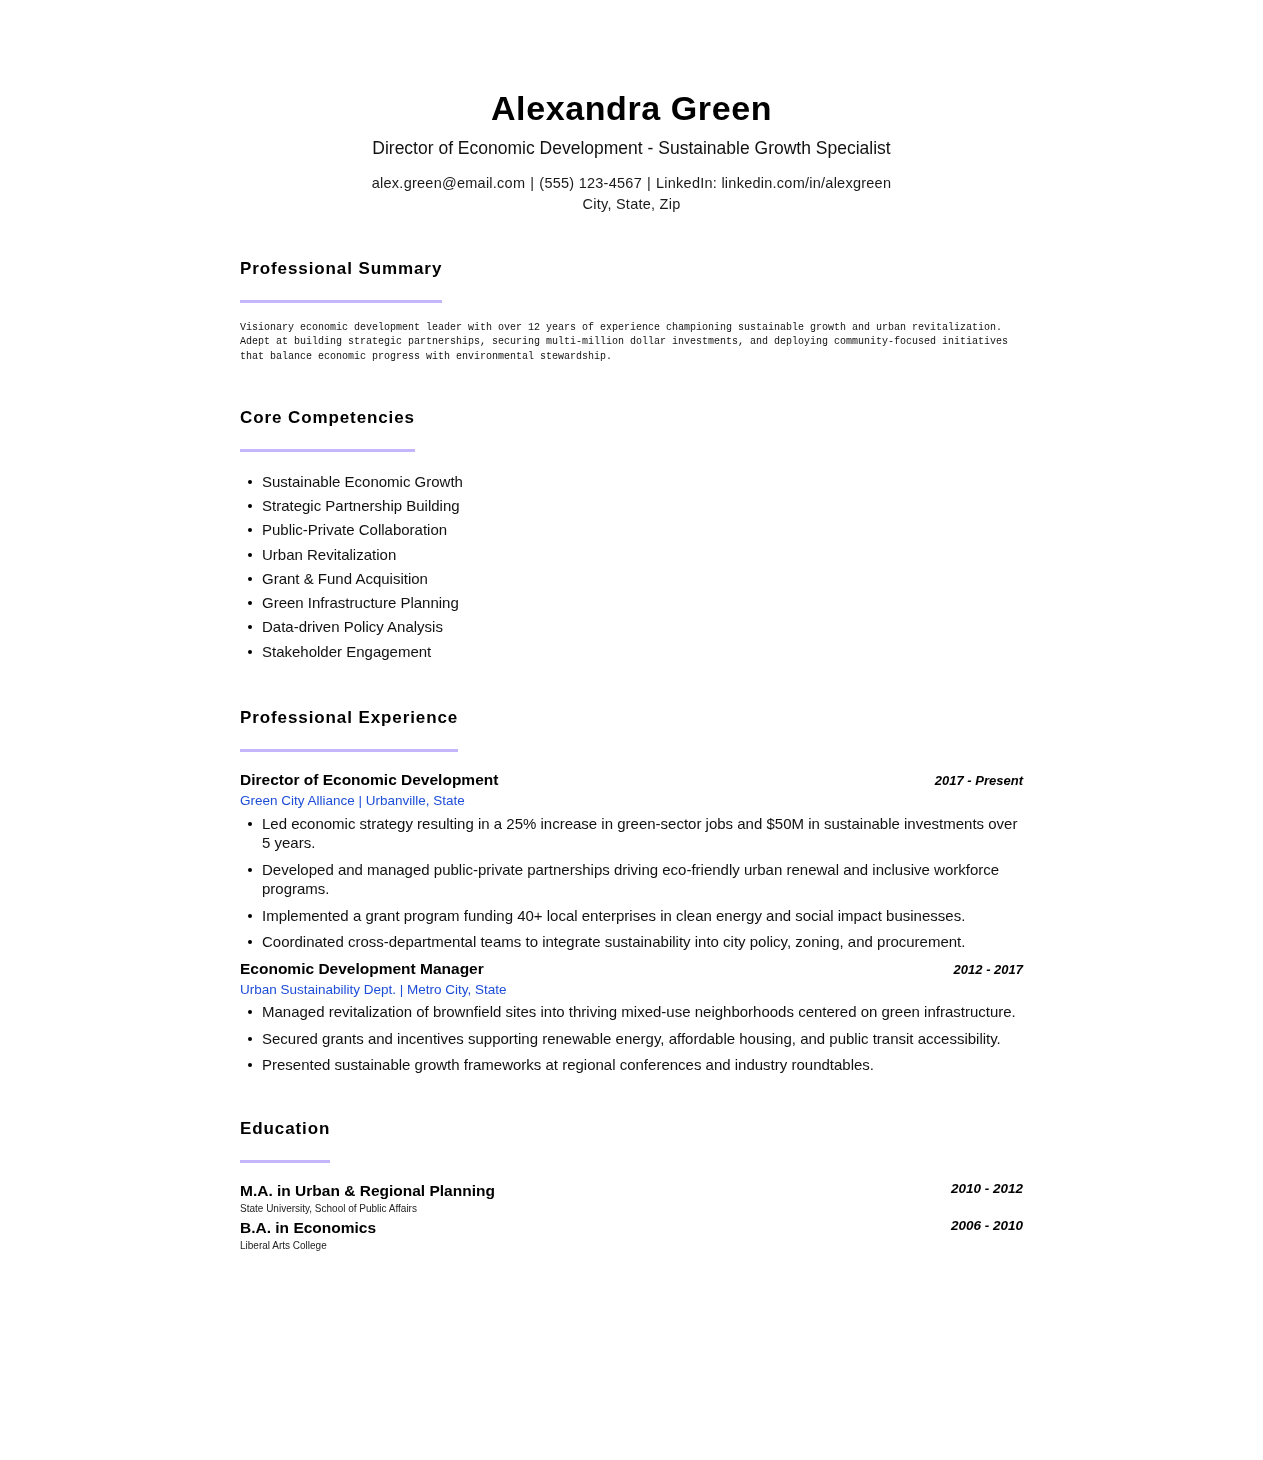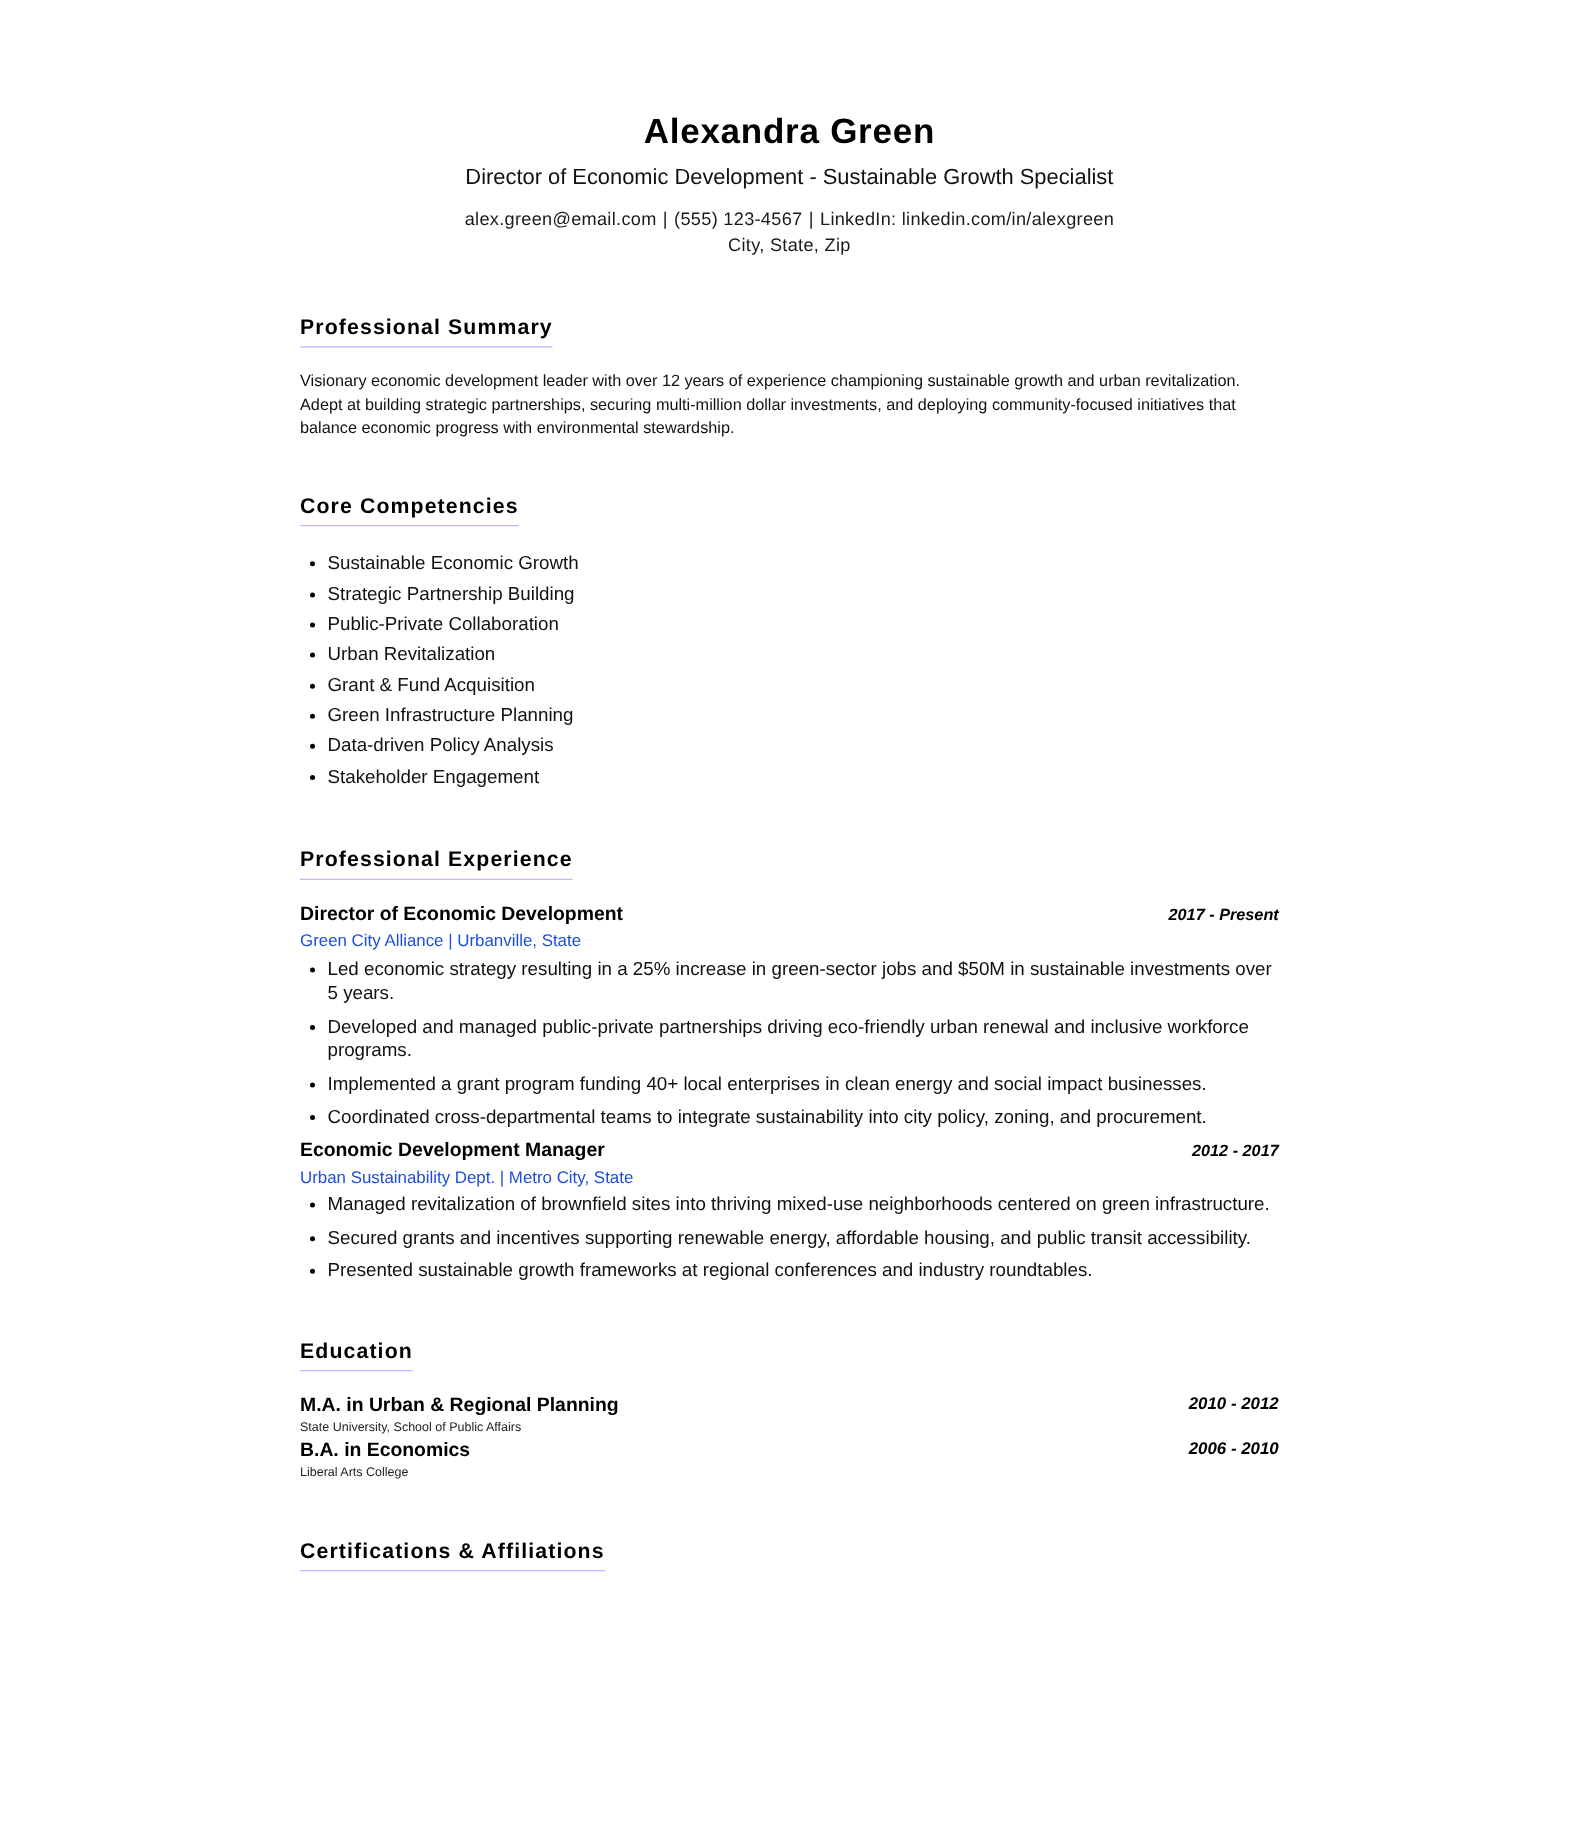--- a/index.html
+++ b/index.html
@@ -37,21 +37,21 @@
     box-sizing: border-box;
     width: 1263px;
   }
 
   
   .resume-header {
     text-align: center;
     margin-bottom: 0;
   }
   .cand-name {
-    font-size: 28px;
+    font-size: 34px;
     font-weight: bold;
     letter-spacing: 0.6px;
     line-height: 1.18;
     margin: 0 0 10px 0;
     color: #000;
   }
   .cand-title {
     font-size: 17.5px;
     font-weight: normal;
     line-height: 1.2;
@@ -71,33 +71,34 @@
   
   .section {
     margin-top: 44px;
   }
   .section-heading {
     display: inline-block;
     font-size: 17px;
     font-weight: bold;
     letter-spacing: 0.9px;
     color: #000;
-    padding-bottom: 5px;
-    border-bottom: 1px solid #c4b5fd;
+    padding-bottom: 21px;
+    border-bottom: 3px solid #c4b5fd;
     margin: 0 0 2px 0;
   }
   .section-body {
     margin-top: 16px;
   }
 
   .summary-text {
-    font-size: 13px;
+    font-size: 10px;
     line-height: 1.42;
     color: #111;
     margin: 0;
+    font-family: Liberation Mono, monospace;
   }
 
   
   ul.bullets {
     list-style: none;
     margin: 0;
     padding: 0;
   }
   ul.bullets > li {
     position: relative;

